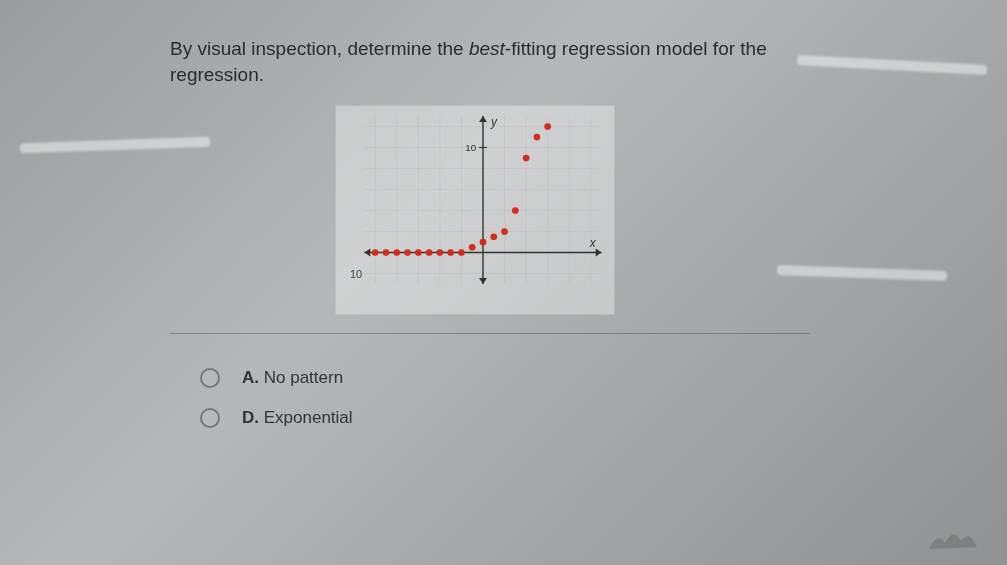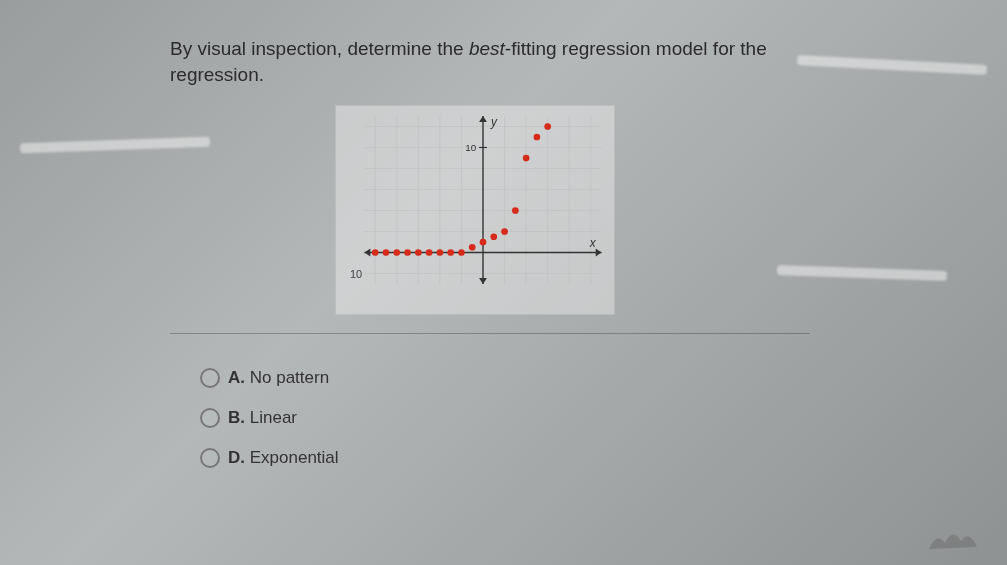--- a/index.html
+++ b/index.html
@@ -48,21 +48,21 @@
   .divider {
     height: 1px;
     background: rgba(0,0,0,0.25);
     margin: 8px 40px 24px 0;
     max-width: 640px;
   }
   .options { padding-left: 30px; }
   .option {
     display: flex;
     align-items: center;
-    gap: 8px;
+    gap: 22px;
     height: 40px;
     cursor: pointer;
   }
   .radio {
     width: 20px; height: 20px;
     border: 2px solid #777;
     border-radius: 50%;
     flex: 0 0 20px;
     background: rgba(255,255,255,0.05);
   }
@@ -163,24 +163,20 @@
 
   <div class="divider"></div>
 
   <div class="options">
     <div class="option">
       <span class="radio"></span>
       <span class="opt-text"><b>A.</b>&nbsp;<span>No pattern</span></span>
     </div>
     <div class="option">
       <span class="radio"></span>
-      <span class="opt-text"><b>B.</b>&nbsp;<span>Linear</span></span>
-    </div>
-    <div class="option">
-      <span class="radio"></span>
       <span class="opt-text"><b>D.</b>&nbsp;<span>Exponential</span></span>
     </div>
   </div>
 
 </div>
 
 <svg class="watermark" viewBox="0 0 52 30">
   <path d="M2 28 Q 10 10 18 22 Q 26 6 34 20 Q 42 8 50 26 Z" fill="#5a5a5a"></path>
 </svg>
 

